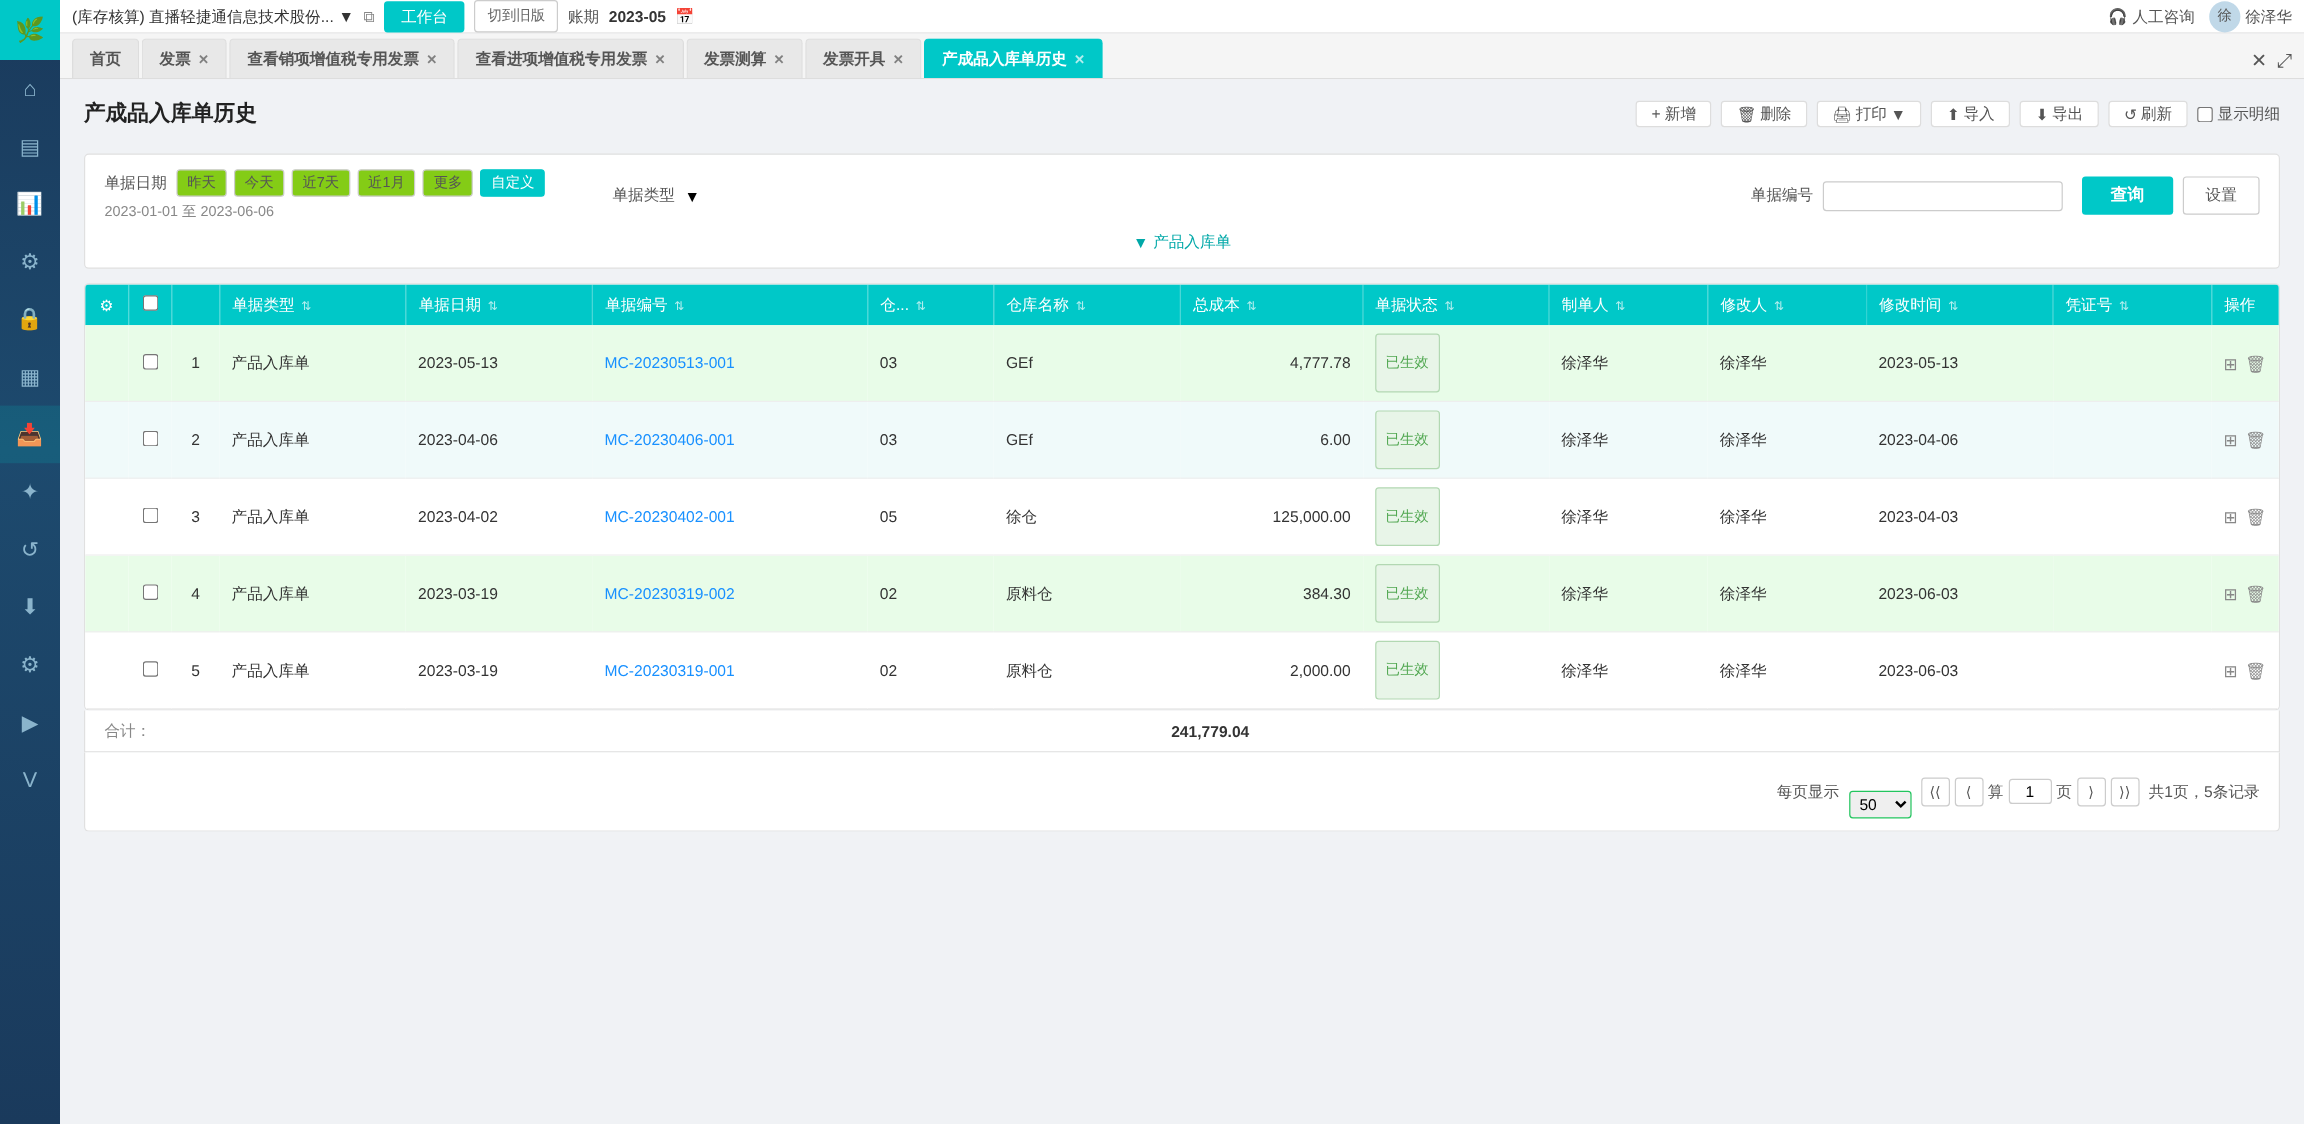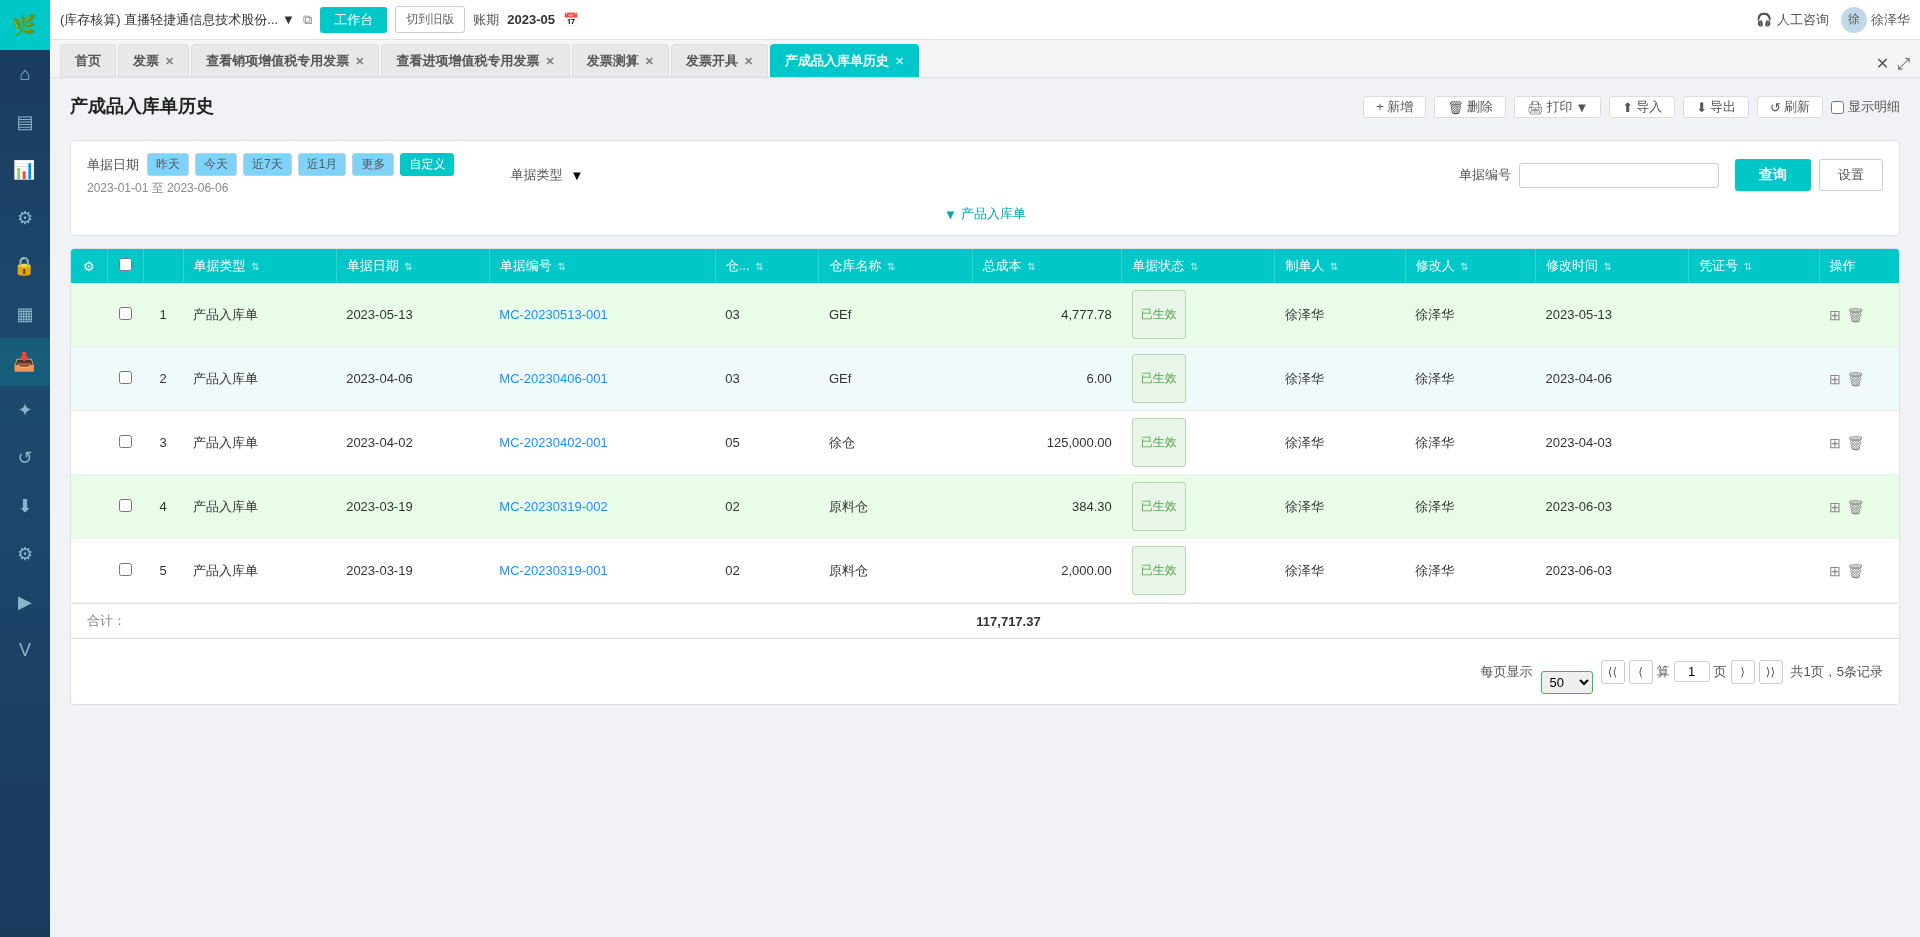--- a/index.html
+++ b/index.html
@@ -46,21 +46,21 @@
     
     .main-area {
       flex: 1;
       display: flex;
       flex-direction: column;
       overflow: hidden;
     }
 
     
     .topbar {
-      height: 40px;
+      height: 28px;
       background: #fff;
       display: flex;
       align-items: center;
       padding: 0 10px;
       border-bottom: 1px solid #e0e0e0;
       gap: 8px;
     }
     .topbar-company {
       display: flex;
       align-items: center;
@@ -227,21 +227,21 @@
     }
     .filter-date-btns {
       display: flex;
       align-items: center;
       gap: 6px;
     }
     .filter-date-btn {
       padding: 2px 8px;
       border: 1px solid #ccc;
       border-radius: 3px;
-      background: #7dd3fc;
+      background: #84cc16;
       cursor: pointer;
       font-size: 12px;
       color: #555;
     }
     .filter-date-btn.custom {
       background: #00c8c8;
       color: white;
       border-color: #00c8c8;
     }
     .filter-date-range {
@@ -578,21 +578,21 @@
             <th>单据日期 <span class="sort-icon">⇅</span></th>
             <th>单据编号 <span class="sort-icon">⇅</span></th>
             <th>仓... <span class="sort-icon">⇅</span></th>
             <th>仓库名称 <span class="sort-icon">⇅</span></th>
             <th>总成本 <span class="sort-icon">⇅</span></th>
             <th>单据状态 <span class="sort-icon">⇅</span></th>
             <th>制单人 <span class="sort-icon">⇅</span></th>
             <th>修改人 <span class="sort-icon">⇅</span></th>
             <th>修改时间 <span class="sort-icon">⇅</span></th>
             <th>凭证号 <span class="sort-icon">⇅</span></th>
-            <th style="width:80px;margin-top:41px;">操作</th>
+            <th style="width:56px;margin-top:41px;">操作</th>
           </tr>
         </thead>
         <tbody id="table-body">
         <tr class="highlighted">
       <td style="text-align:center;"></td>
       <td class="col-checkbox"><input type="checkbox" style=""></td>
       <td class="col-num">1</td>
       <td>产品入库单</td>
       <td>2023-05-13</td>
       <td class="link">MC-20230513-001</td>
@@ -699,21 +699,21 @@
         </div>
       </td>
     </tr>
           </tbody>
       </table>
     </div>
 
     <div class="table-footer">
       <span class="footer-total-label">合计：</span>
       <span style="flex:1;"></span>
-      <span class="footer-total-value">117,717.37</span>
+      <span class="footer-total-value">241,779.04</span>
       <span style="flex:1;"></span>
     </div>
 
     <div class="pagination">
       <span>每页显示</span>
       <select class="page-size-select">
         <option>50</option>
         <option>100</option>
         <option>200</option>
       </select>

